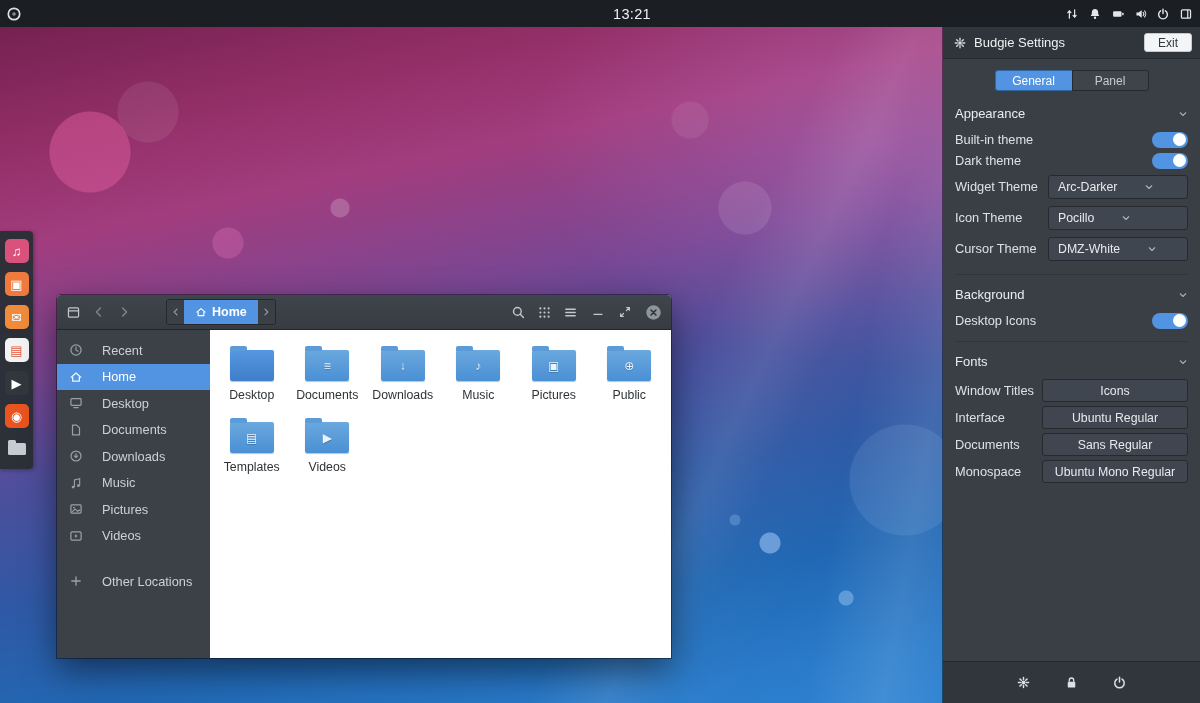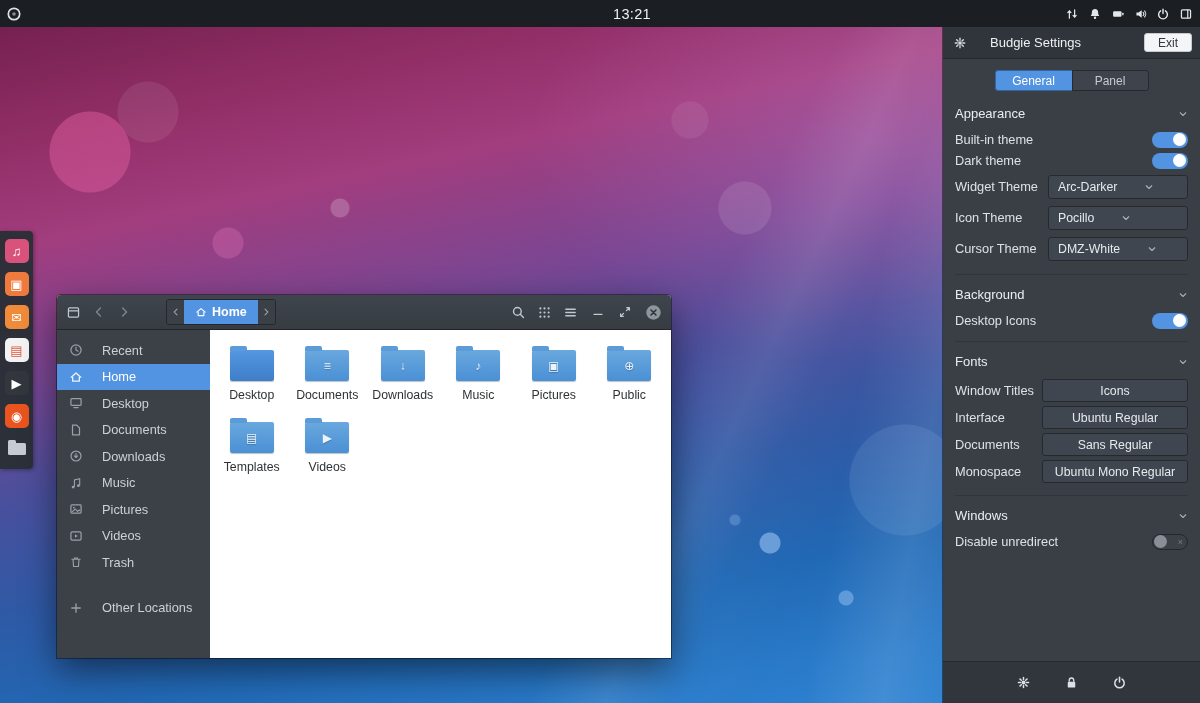--- a/index.html
+++ b/index.html
@@ -79,21 +79,21 @@
   .folder .emblem{position:absolute;inset:0;display:flex;align-items:center;justify-content:center;
     font-size:12px;color:#eaf3fc;text-shadow:0 1px 1px rgba(0,0,0,.25);}
   .folder-label{margin-top:7px;font-size:12.3px;color:#2f3336;}
 
   
   .settings{position:absolute;top:27px;right:0;bottom:0;width:257px;z-index:5;background:#3a3f46;
     display:flex;flex-direction:column;box-shadow:-1px 0 0 rgba(0,0,0,.45);color:#dde1e5;}
   .s-header{height:31px;flex:0 0 auto;background:#30353b;border-bottom:1px solid #262a2f;
     display:flex;align-items:center;gap:7px;padding:0 8px 0 10px;}
   .s-header .icon{color:#d6dade;}
-  .s-title{font-size:13px;color:#eef0f2;margin-left:16px;}
+  .s-title{font-size:13px;color:#eef0f2;}
   .exit-btn{margin-left:auto;background:#f4f5f6;color:#34383c;border:1px solid #c6c9cd;border-radius:3px;
     font-size:12px;padding:1px 13px;height:19px;font-family:inherit;}
   .s-tabs{display:flex;justify-content:center;padding:11px 0 10px;flex:0 0 auto;}
   .s-tab{width:77px;height:21px;display:flex;align-items:center;justify-content:center;font-size:12px;
     background:#3f444c;border:1px solid #262a2f;color:#c6cbd0;box-sizing:border-box;}
   .s-tab:first-child{border-radius:3px 0 0 3px;border-right:none;}
   .s-tab:last-child{border-radius:0 3px 3px 0;}
   .s-tab.active{background:#5294e2;color:#fff;border-color:#31669f;}
   .s-content{flex:1;padding:0 12px;overflow:hidden;}
   .section + .section{border-top:1px solid #31353b;margin-top:10px;padding-top:7px;}
@@ -361,29 +361,20 @@
           </div>
           <div class="sb-item">
             <span class="icon i14">
               <svg viewBox="0 0 16 16">
                 <rect x="2.2" y="3.4" width="11.6" height="9.2" rx="1.4" fill="none" stroke="currentColor" stroke-width="1.4"></rect>
                 <path d="M6.8 6.1v3.8L10 8z" fill="currentColor"></path>
               </svg>
             </span>
             <span>Videos</span>
           </div>
-          <div class="sb-item">
-            <span class="icon i14">
-              <svg viewBox="0 0 16 16">
-                <path d="M3.3 4.8h9.4M6.3 4.8V3.4h3.4v1.4" fill="none" stroke="currentColor" stroke-width="1.3" stroke-linecap="round"></path>
-                <path d="M4.6 4.8l.6 8.4h5.6l.6-8.4" fill="none" stroke="currentColor" stroke-width="1.3" stroke-linejoin="round"></path>
-              </svg>
-            </span>
-            <span>Trash</span>
-          </div>
           <div class="sb-item separated">
             <span class="icon i14">
               <svg viewBox="0 0 16 16">
                 <path d="M8 3.2v9.6M3.2 8h9.6" stroke="currentColor" stroke-width="1.5" stroke-linecap="round"></path>
               </svg>
             </span>
             <span>Other Locations</span>
           </div>
         </div>
       <div class="fm-content">
@@ -543,37 +534,20 @@
           </div>
           <div class="row row-md">
             <span class="row-label">Documents</span>
             <div class="fbtn">Sans Regular</div>
           </div>
           <div class="row row-md">
             <span class="row-label">Monospace</span>
             <div class="fbtn">Ubuntu Mono Regular</div>
           </div>
         </div>
-        <div class="section">
-          <div class="sec-header">
-            <span class="sec-title">Windows</span>
-            <span class="icon i10">
-              <svg viewBox="0 0 16 16">
-                <path d="M3.6 6 8 10.4 12.4 6" fill="none" stroke="currentColor" stroke-width="1.7" stroke-linecap="round" stroke-linejoin="round"></path>
-              </svg>
-            </span>
-          </div>
-          <div class="row row-sm">
-            <span class="row-label">Disable unredirect</span>
-            <span class="switch off">
-              <span class="knob"></span>
-              <span class="offmark">×</span>
-            </span>
-          </div>
-        </div>
       </div>
     <div class="s-footer">
         <span class="foot-btn">
           <span class="icon i15">
             <svg viewBox="0 0 16 16">
               <circle cx="8" cy="8" r="2.1" fill="currentColor"></circle>
               <path d="M8 2.6v2.2M8 11.2v2.2M2.6 8h2.2M11.2 8h2.2M4.2 4.2l1.5 1.5M10.3 10.3l1.5 1.5M11.8 4.2l-1.5 1.5M5.7 10.3l-1.5 1.5" stroke="currentColor" stroke-width="1.6" stroke-linecap="round"></path>
             </svg>
           </span>
         </span>

